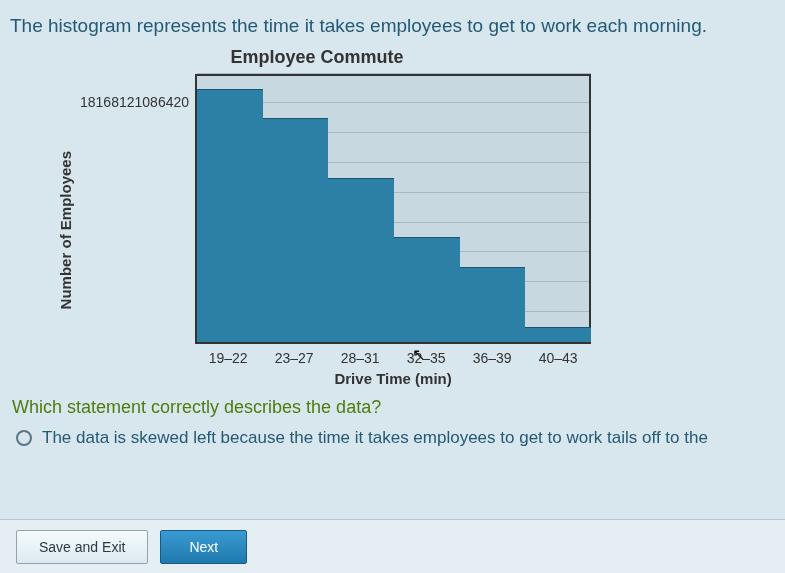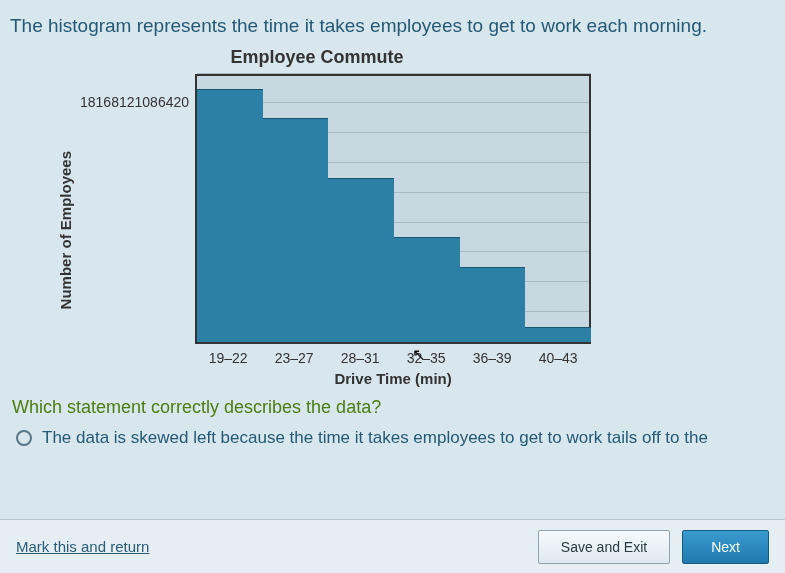--- a/index.html
+++ b/index.html
@@ -238,16 +238,15 @@
 
   <div class="question">Which statement correctly describes the data?</div>
 
   <div class="option-row">
     <div class="radio"></div>
     <span>The data is skewed left because the time it takes employees to get to work tails off to the</span>
   </div>
 </div>
 
 <div class="footer">
-  <a class="mark-link">Mark this and return</a>
   <div class="btn">Save and Exit</div>
   <div class="btn next">Next</div>
 </div>
 
 </body></html>

